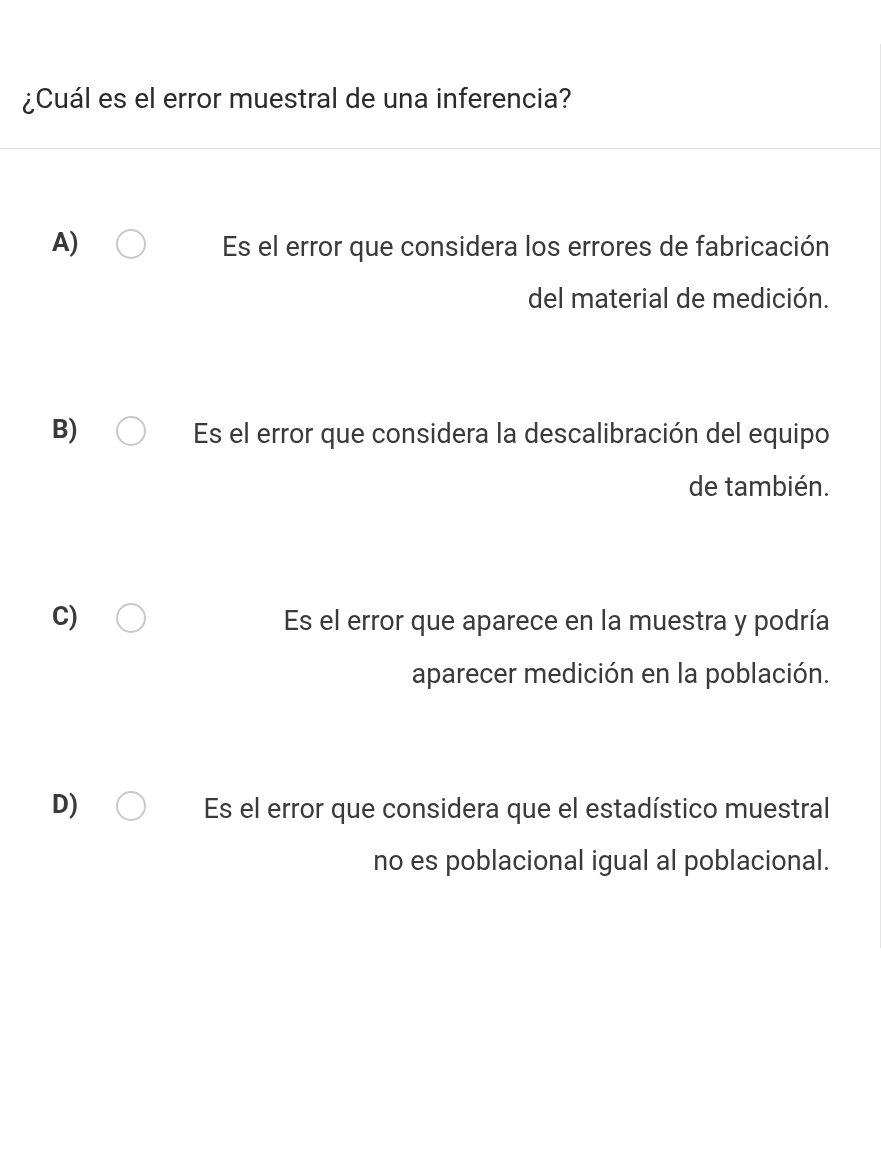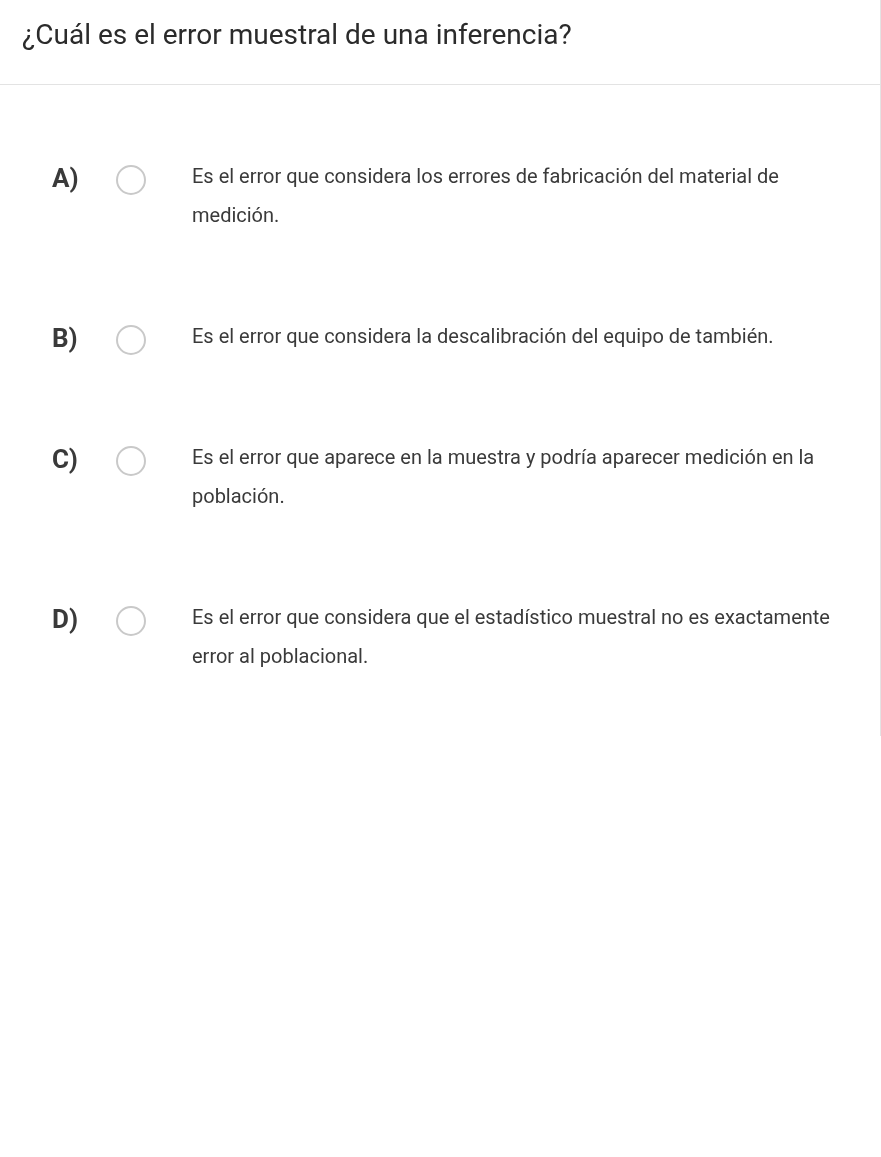--- a/index.html
+++ b/index.html
@@ -7,23 +7,24 @@
       padding: 0;
       box-sizing: border-box;
     }
     body {
       font-family: -apple-system, BlinkMacSystemFont, "Segoe UI", Roboto, "Helvetica Neue", Arial, sans-serif;
       background: #ffffff;
       width: 881px;
       color: #3a3a3a;
     }
     .question-header {
-      padding: 16px 22px 30px 22px;
+      padding: 36px 22px 30px 22px;
       border-bottom: 1px solid #e3e3e3;
       border-right: 1px solid #e3e3e3;
+      margin-top: 44px;
     }
     .question-text {
       font-size: 28px;
       font-weight: 400;
       color: #2b2b2b;
       line-height: 1.35;
     }
     .options-container {
       padding: 72px 40px 40px 52px;
       border-right: 1px solid #e3e3e3;
@@ -50,26 +51,27 @@
       border: 2px solid #c9c9c9;
       border-radius: 50%;
       flex-shrink: 0;
       margin-right: 46px;
       margin-top: 8px;
       margin-left: 20px;
       cursor: pointer;
       background: #ffffff;
     }
     .option-text {
-      font-size: 20px;
+      font-size: 27px;
       font-weight: 400;
       color: #3a3a3a;
       line-height: 1.95;
       flex: 1;
       padding-right: 10px;
+      text-align: right;
     }
   </style>
 </head>
 <body>
 
 <div class="question-header">
   <div class="question-text">¿Cuál es el error muestral de una inferencia?</div>
 </div>
 
 <div class="options-container">
@@ -88,16 +90,16 @@
 
   <div class="option-row">
     <div class="option-label">C)</div>
     <div class="radio-circle"></div>
     <div class="option-text">Es el error que aparece en la muestra y podría aparecer medición en la población.</div>
   </div>
 
   <div class="option-row">
     <div class="option-label">D)</div>
     <div class="radio-circle"></div>
-    <div class="option-text">Es el error que considera que el estadístico muestral no es exactamente error al poblacional.</div>
+    <div class="option-text">Es el error que considera que el estadístico muestral no es poblacional igual al poblacional.</div>
   </div>
 
 </div>
 
 </body></html>

